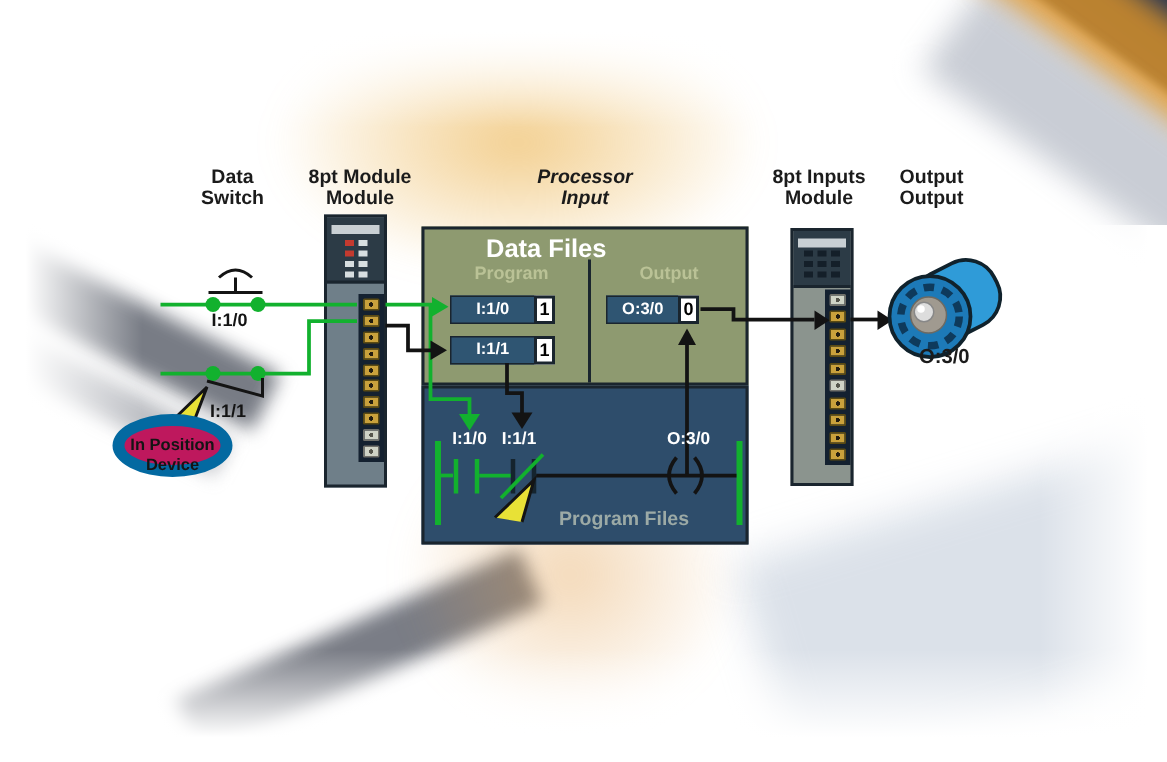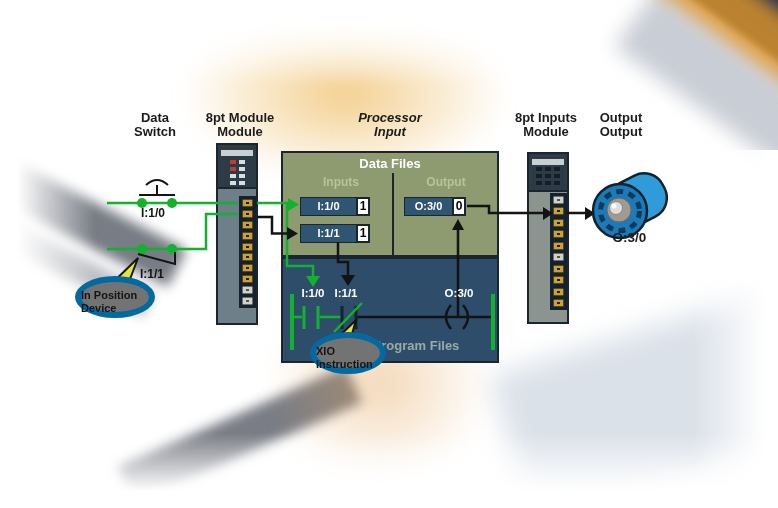--- a/index.html
+++ b/index.html
@@ -61,43 +61,43 @@
   #input-module  .term-strip { left:21px; top:51px; width:17px; height:112px; }
   #output-module .term-strip { left:21px; top:39px; width:17px; height:117px; }
   .term { width:11px; height:8px; border:1px solid #5a4a12; border-radius:1px; }
   .term-gold  { background:radial-gradient(circle at 50% 50%, #231d10 1.4px, #c9a13c 1.5px); }
   .term-light { background:radial-gradient(circle at 50% 50%, #55554c 1.4px, #cfd3c6 1.5px); border-color:#70706a; }
 
   
   .mem-box { position:absolute; z-index:4; border:2px solid #1a252e; }
   #data-files { left:281px; top:151px; width:218px; height:106px; background:#8e9a70; }
   #program-files { left:281px; top:257px; width:218px; height:106px; background:#2e4d6b; }
-  #data-files .title { position:absolute; top:3px; left:0; right:0; text-align:center;
-    color:#fff; font-weight:bold; font-size:13px; }
+  #data-files .title { position:absolute; top:3px; left:0; right:0; text-align:left;
+    color:#fff; font-weight:bold; font-size:17px;padding-left:41px; }
   #data-divider { position:absolute; left:109px; top:20px; bottom:0; width:2px; background:#1a252e; }
   .col-head { position:absolute; top:22px; width:80px; text-align:center;
     color:#bac296; font-weight:bold; font-size:12px; }
   #inputs-head { left:18px; }  #output-head { left:123px; }
   .register { position:absolute; display:flex; }
   .reg-addr { height:19px; background:#2f5572; border:1.5px solid #1a252e;
     color:#fff; font-weight:bold; font-size:11px; text-align:center; line-height:16px; }
   .reg-val { width:14px; height:19px; background:#fff; border:2px solid #1a252e; margin-left:-1px;
     color:#000; font-weight:bold; font-size:12px; text-align:center; line-height:15px; }
   #reg-i10 { left:17px; top:44px; }  #reg-i10 .reg-addr { width:57px; }
   #reg-i11 { left:17px; top:71px; }  #reg-i11 .reg-addr { width:57px; }
   #reg-o30 { left:121px; top:44px; } #reg-o30 .reg-addr { width:49px; }
   #program-title { position:absolute; z-index:6; left:368px; top:338px; width:96px;
     text-align:center; color:#9caaa6; font-weight:bold; font-size:13px; }
 
   
   #overlay { position:absolute; left:0; top:0; z-index:5; pointer-events:none; }
 
   
-  .callout { position:absolute; z-index:7; background:#737373; border:6px solid #0369a1;
-    border-radius:50%; font-weight:bold; font-size:11px; line-height:13px;
+  .callout { position:absolute; z-index:7; background:#be185d; border:8px solid #0369a1;
+    border-radius:50%; text-align:center; font-weight:bold; font-size:11px; line-height:13px;
     color:#141414; }
   #callout-switch { left:75px; top:276px; width:80px; height:42px; padding-top:7px; }
   #callout-xio { left:310px; top:332px; width:76px; height:42px; padding-top:7px; }
 </style>
 </head>
 <body>
 
 <div id="stage">
 
   <div class="bg bg-amber-glow"></div>
@@ -188,21 +188,21 @@
         <div class="term term-gold"></div>
         <div class="term term-gold"></div>
         <div class="term term-gold"></div>
         <div class="term term-gold"></div>
       </div>
   </div>
 
   <div id="data-files" class="mem-box">
     <div class="title">Data Files</div>
     <div id="data-divider"></div>
-    <div id="inputs-head" class="col-head">Inputs</div>
+    <div id="inputs-head" class="col-head">Program</div>
     <div id="output-head" class="col-head">Output</div>
     <div id="reg-i10" class="register">
       <div class="reg-addr">I:1/0</div>
       <div class="reg-val">1</div>
     </div>
     <div id="reg-i11" class="register">
       <div class="reg-addr">I:1/1</div>
       <div class="reg-val">1</div>
     </div>
     <div id="reg-o30" class="register">
@@ -283,18 +283,14 @@
   <div class="sw-lbl" style="left:130px; top:267px; width:44px;">I:1/1</div>
   <div class="wlbl" style="left:291px; top:287px; width:44px;">I:1/0</div>
   <div class="wlbl" style="left:324px; top:287px; width:44px;">I:1/1</div>
   <div class="wlbl" style="left:437px; top:287px; width:44px;">O:3/0</div>
   <div class="lbl" style="left:592px; top:231px; width:75px; font-size:13.5px;">O:3/0</div>
 
   <div id="callout-switch" class="callout">
     <div>In Position</div>
     <div>Device</div>
   </div>
-  <div id="callout-xio" class="callout">
-    <div>XIO</div>
-    <div>Instruction</div>
-  </div>
 
 </div>
 
 </body></html>

